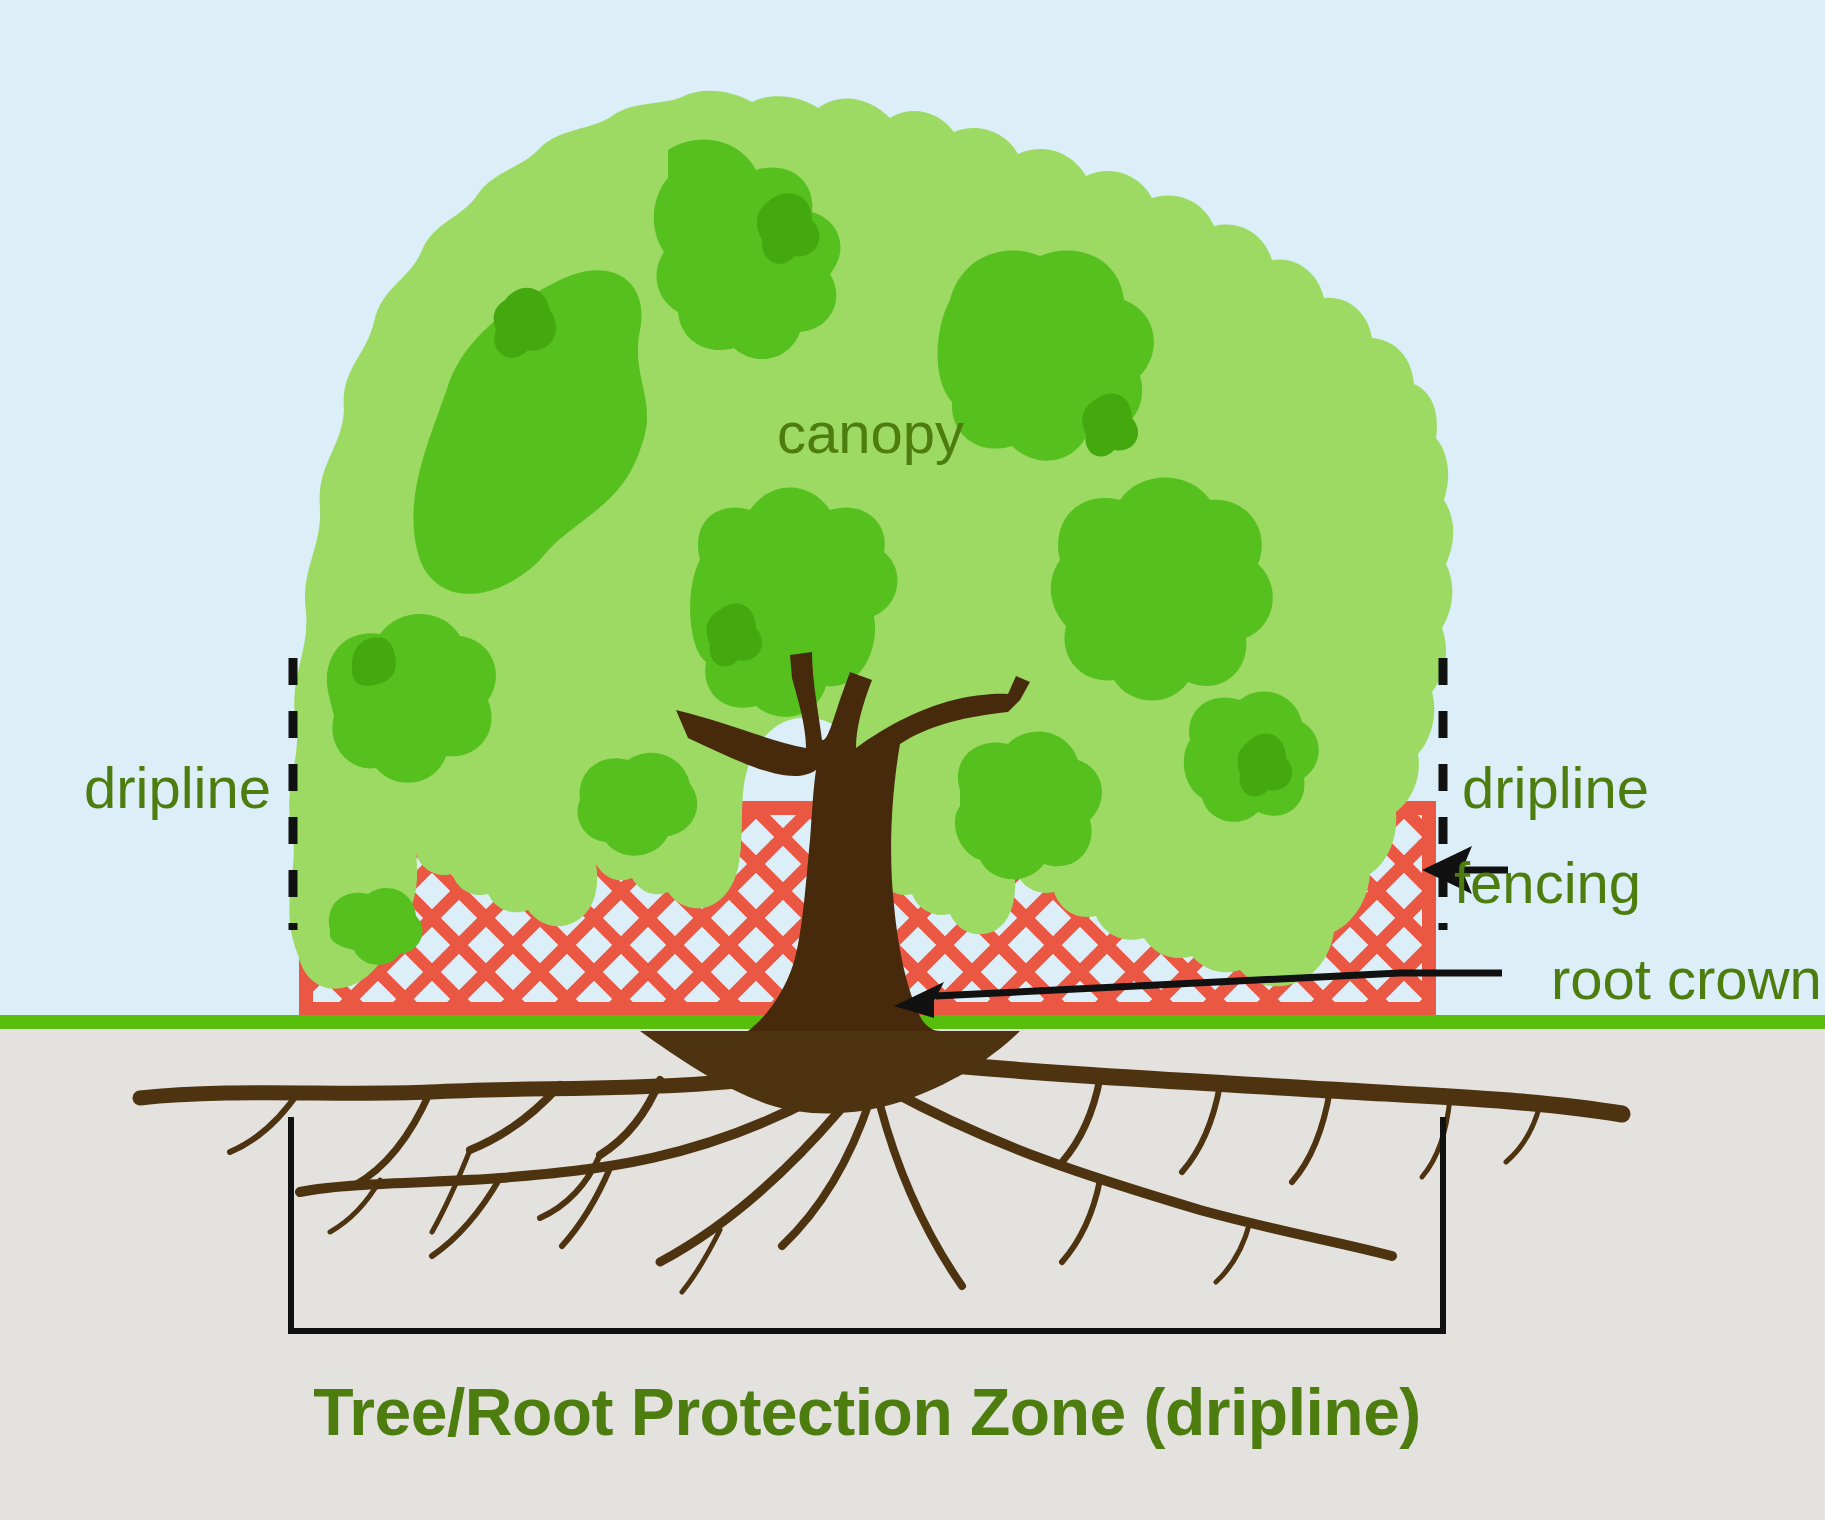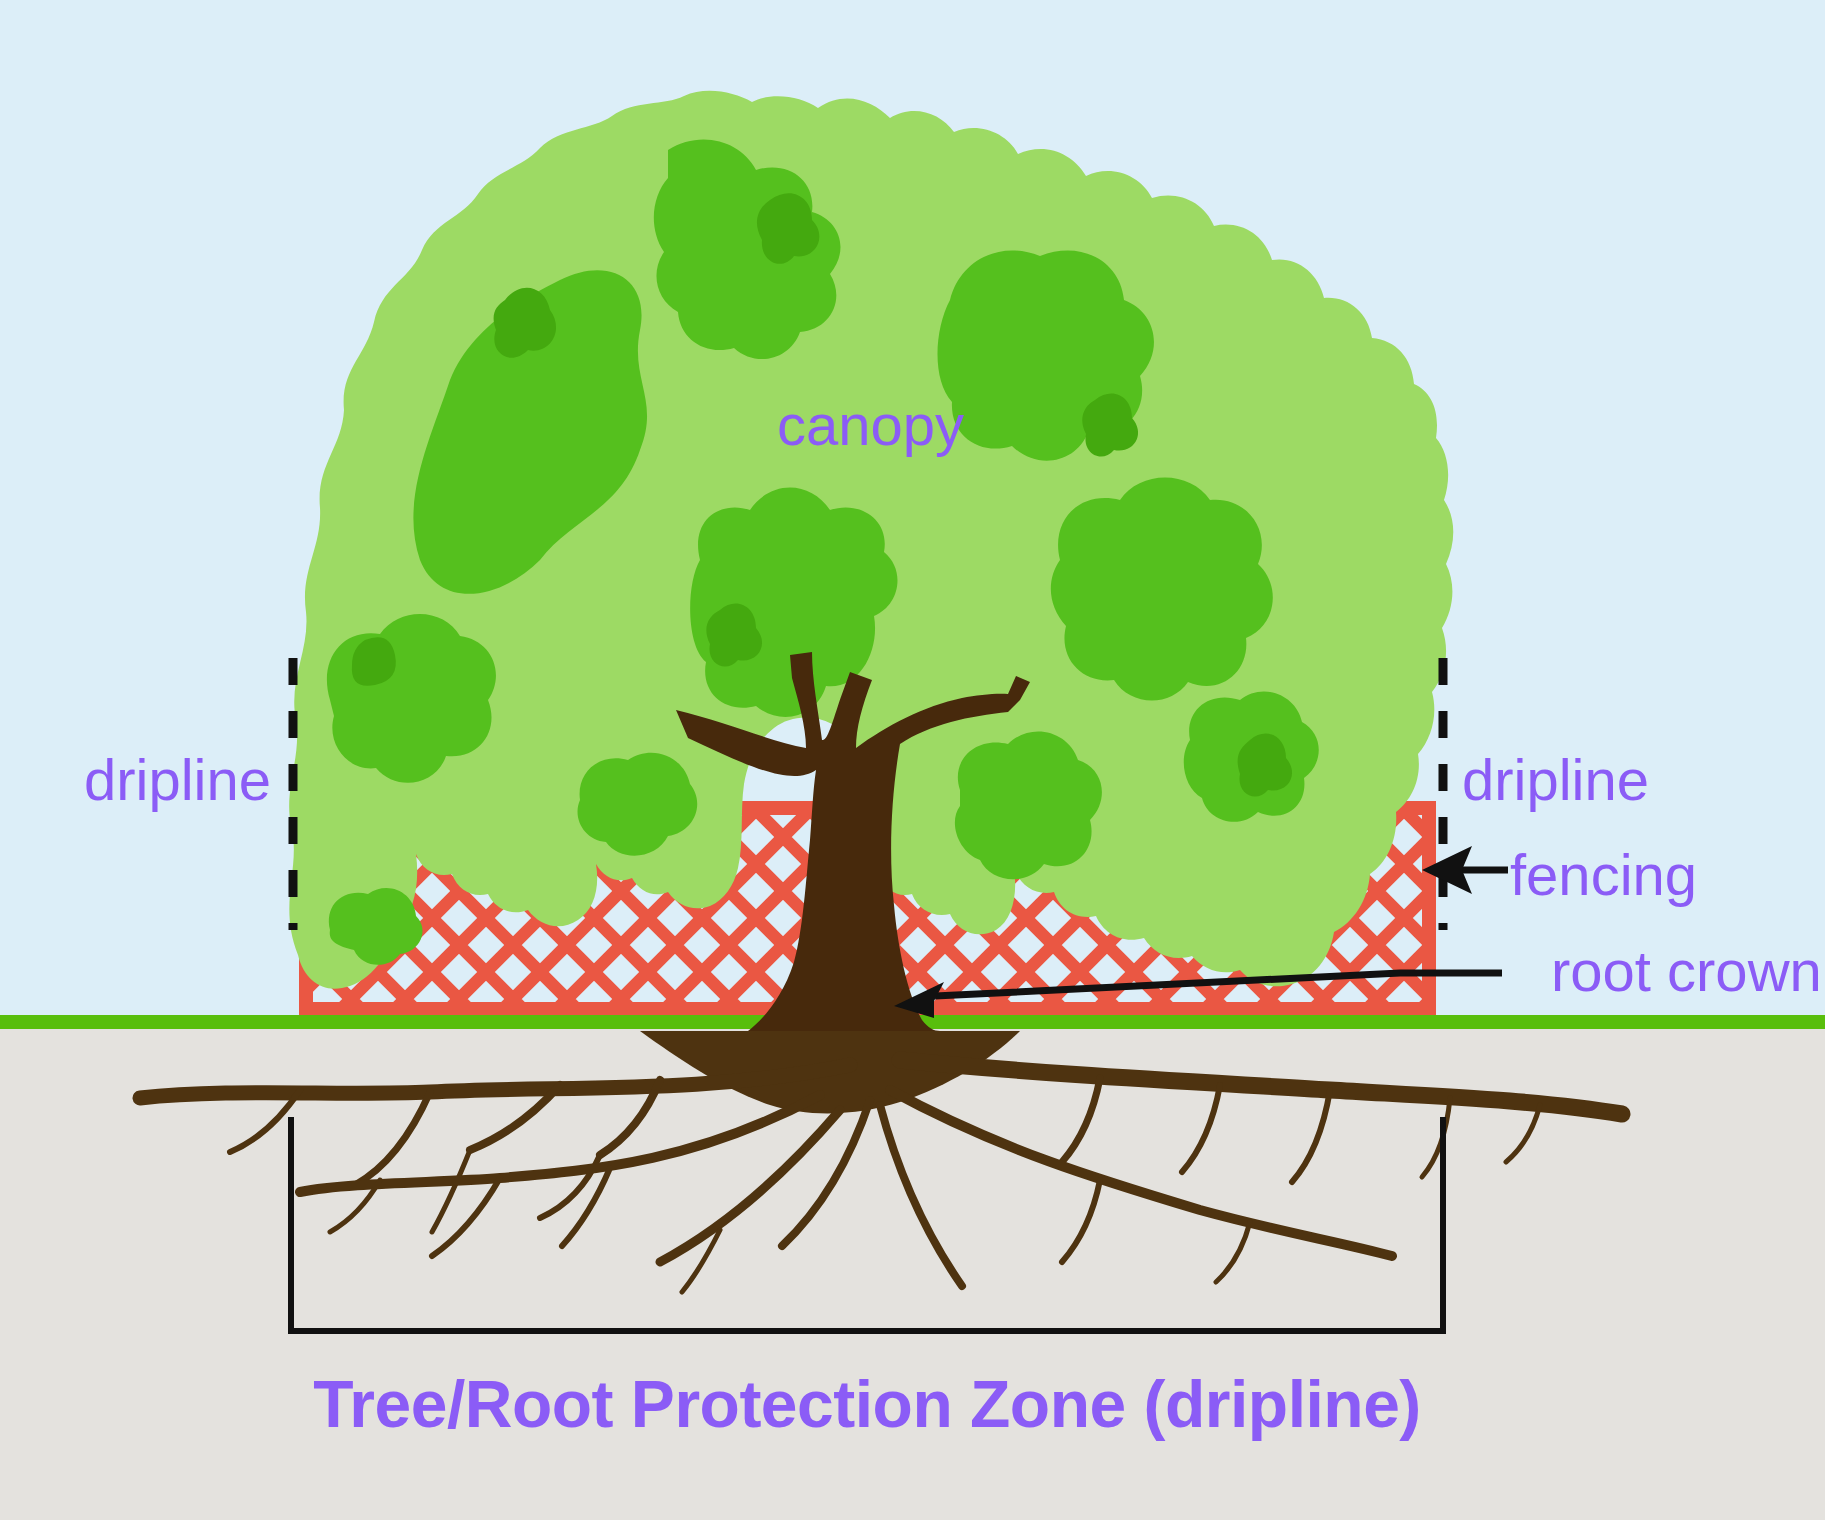--- a/index.html
+++ b/index.html
@@ -2,27 +2,27 @@
 <html><head>
 <meta charset="utf-8">
 <style>
   html,body{margin:0;padding:0;}
   body{
     width:1825px;height:1520px;position:relative;overflow:hidden;
     font-family:"Liberation Sans", sans-serif;background:#dceef8;
   }
   #stage{position:absolute;left:0;top:0;width:1825px;height:1520px;}
   .label{
-    position:absolute;color:#8b5cf6;line-height:1;white-space:nowrap;
-    font-size:58px;font-weight:400;letter-spacing:0;
+    position:absolute;color:#4d7c0f;line-height:1;white-space:nowrap;
+    font-size:58px;font-weight:400;letter-spacing:0;margin-top:8px;
   }
   .label-canopy{left:777px;top:396px;}
   .label-dripline-left{left:84px;top:751px;}
   .label-dripline-right{left:1462px;top:751px;}
-  .label-fencing{left:1510px;top:846px;}
+  .label-fencing{left:1454px;top:846px;}
   .label-root-crown{left:1551px;top:942px;}
   .label-zone{
     left:867px;top:1371px;transform:translateX(-50%);
     font-size:66px;font-weight:700;letter-spacing:-0.5px;
   }
 </style>
 </head>
 <body>
 
 <svg id="stage" viewBox="0 0 1825 1520" xmlns="http://www.w3.org/2000/svg">

